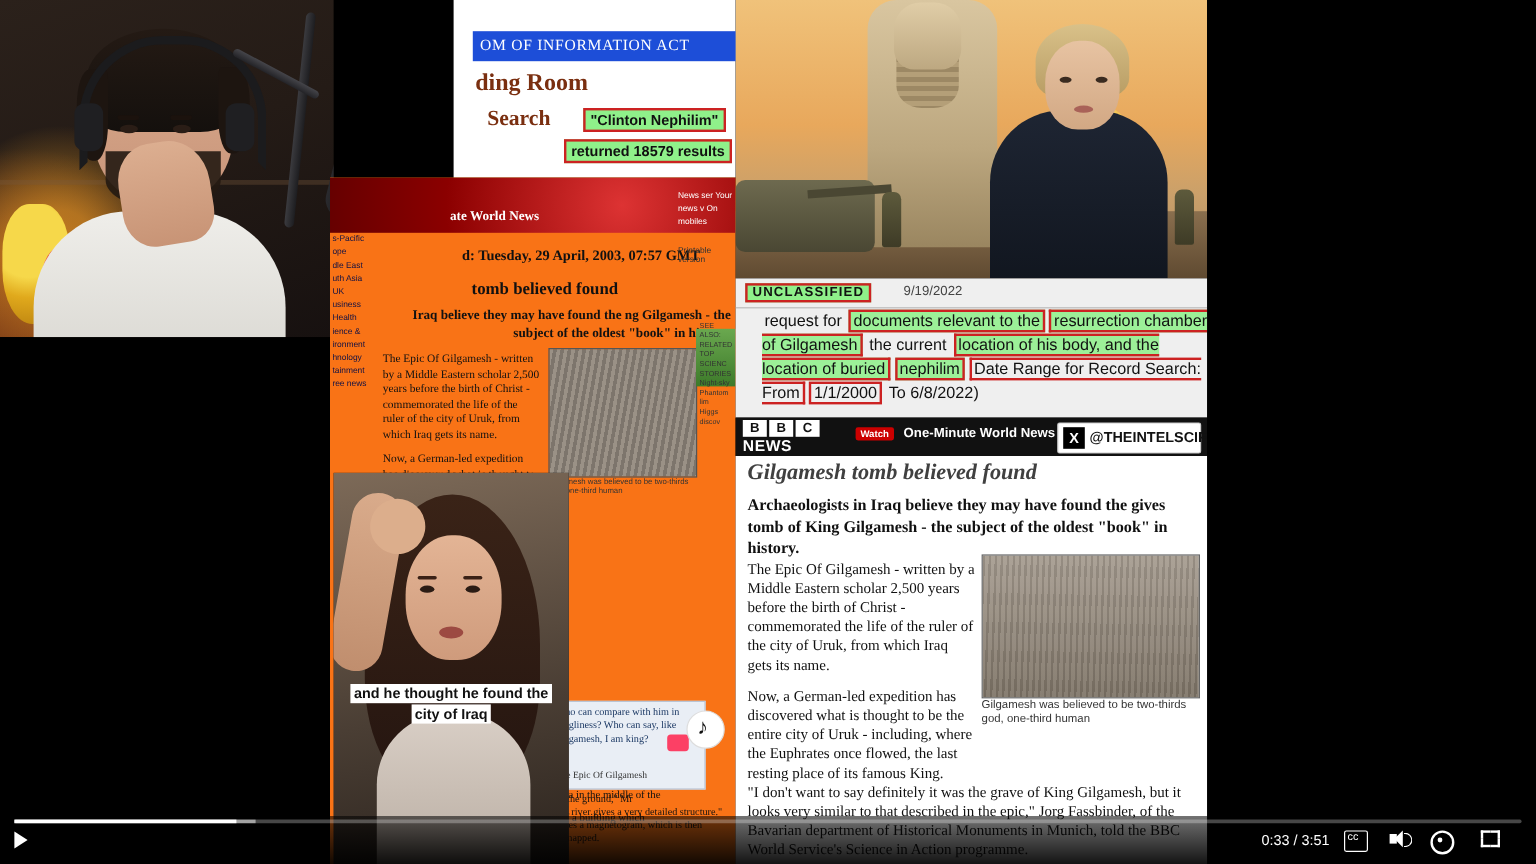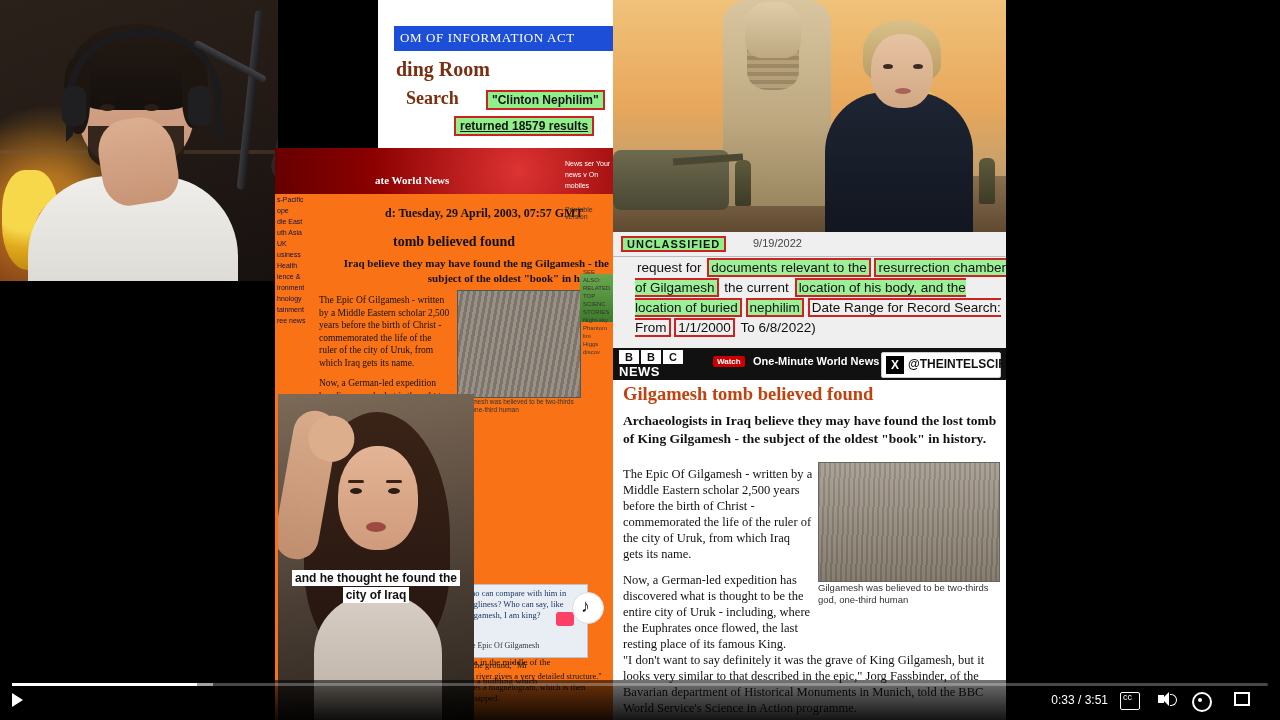--- a/index.html
+++ b/index.html
@@ -159,21 +159,21 @@
   .foia-search {
     position:absolute; left:28px; top:88px; font-family:"Liberation Serif", serif;
     font-size:18px; color:#7a2f10; font-weight:bold;
   }
   .hl-green {
     position:absolute; background:#8ff08a; border:2px solid #cc2222;
     color:#111; font-size:12px; font-weight:bold; padding:1px 4px;
     font-family:"Liberation Sans", sans-serif; white-space:nowrap;
   }
   .foia-q { left:108px; top:90px; }
-  .foia-r { left:76px; top:116px;text-decoration:underline; }
+  .foia-r { left:92px; top:116px; }
 
   
   .bbc-mid {
     position:absolute; left:275px; top:148px; width:338px; height:572px;
     background:#f97316; overflow:hidden; color:#222;
   }
   .bbc-redbar {
     position:absolute; left:0; top:0; width:338px; height:46px;
     background: radial-gradient(circle at 72% 50%, #d33 0%, #8b0000 60%, #600 100%);
   }
@@ -424,21 +424,21 @@
     position:absolute; left:26px; top:4px; font-size:12px; font-weight:bold; color:#111;
   }
 
   
   .bbcbig {
     position:absolute; left:613px; top:380px; width:393px; height:340px;
     background:#fff; overflow:hidden; color:#111;
   }
   .bbcbig h1 {
     position:absolute; left:10px; top:4px; margin:0; font-size:18.5px; font-weight:bold;
-    font-family:"Liberation Serif", serif; color:#c2410c;
+    font-family:"Liberation Serif", serif; color:#404040;font-style:italic;
   }
   .bbcbig .lead {
     position:absolute; left:10px; top:32px; width:374px; font-size:13.5px; line-height:18px;
     font-weight:bold; font-family:"Liberation Serif", serif;
   }
   .bbcbig .c1 {
     position:absolute; left:10px; top:86px; width:190px; font-size:12.5px; line-height:16px;
     font-family:"Liberation Serif", serif;
   }
   .bbcbig .c1 p { margin:0 0 10px 0; }
@@ -673,21 +673,21 @@
     <div class="bbcbar-watch">Watch</div>
     <div class="bbcbar-1min">One-Minute World News</div>
     <div class="handle">
       <div class="x">X</div>
       <div class="t">@THEINTELSCIF</div>
     </div>
   </div>
 
   <div class="bbcbig">
     <h1>Gilgamesh tomb believed found</h1>
-    <div class="lead">Archaeologists in Iraq believe they may have found the lost tomb of King Gilgamesh - the subject of the oldest "book" in history.</div>
+    <div class="lead">Archaeologists in Iraq believe they may have found the gives tomb of King Gilgamesh - the subject of the oldest "book" in history.</div>
     <div class="c1">
       <p>The Epic Of Gilgamesh - written by a Middle Eastern scholar 2,500 years before the birth of Christ - commemorated the life of the ruler of the city of Uruk, from which Iraq gets its name.</p>
       <p>Now, a German-led expedition has discovered what is thought to be the entire city of Uruk - including, where the Euphrates once flowed, the last resting place of its famous King.</p>
     </div>
     <div class="relief"></div>
     <div class="relief-cap">Gilgamesh was believed to be two-thirds god, one-third human</div>
     <div class="bottom">"I don't want to say definitely it was the grave of King Gilgamesh, but it looks very similar to that described in the epic," Jorg Fassbinder, of the Bavarian department of Historical Monuments in Munich, told the BBC World Service's Science in Action programme.</div>
   </div>
 
   <div class="right-gutter"></div>

